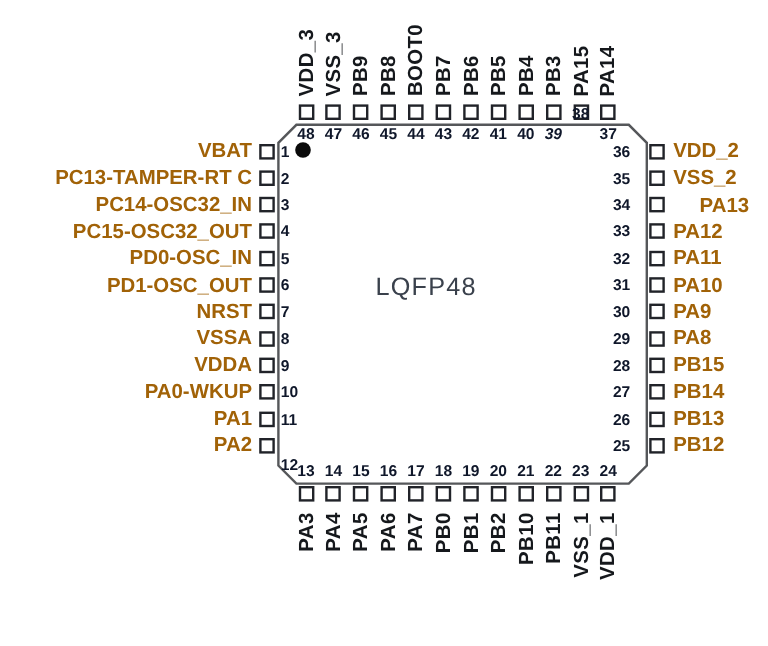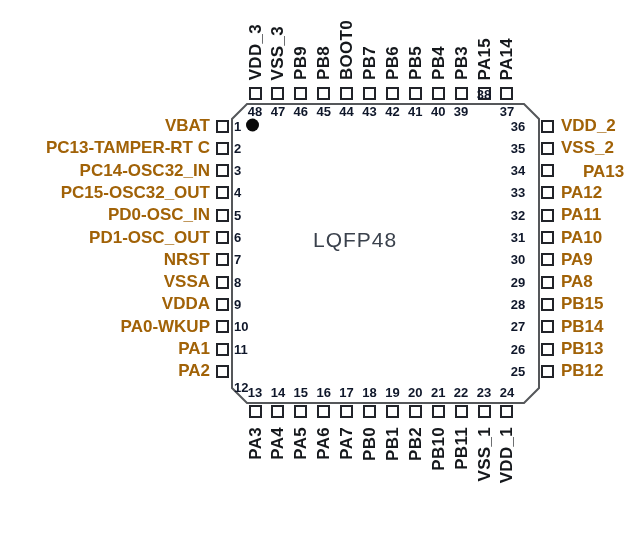--- a/index.html
+++ b/index.html
@@ -67,21 +67,21 @@
       <div class="sq" style="left: 385.9px; top: 87px;"></div>
       <div class="num c" style="left: 377.4px; top: 104px;">42</div>
       <div class="vlabel" style="left: 382.9px; bottom: 458px;">PB6</div>
       <div class="sq" style="left: 408.8px; top: 87px;"></div>
       <div class="num c" style="left: 400.3px; top: 104px;">41</div>
       <div class="vlabel" style="left: 405.8px; bottom: 458px;">PB5</div>
       <div class="sq" style="left: 431.7px; top: 87px;"></div>
       <div class="num c" style="left: 423.2px; top: 104px;">40</div>
       <div class="vlabel" style="left: 428.7px; bottom: 458px;">PB4</div>
       <div class="sq" style="left: 454.6px; top: 87px;"></div>
-      <div class="num c" style="left: 446.1px; top: 104px;">39</div>
+      <div class="num c" style="left: 446.1px; top: 104px; font-style: italic;">39</div>
       <div class="vlabel" style="left: 451.6px; bottom: 458px;">PB3</div>
       <div class="sq" style="left: 477.5px; top: 87px;"></div>
       <div class="num c" style="left: 469px; top: 87px;">38</div>
       <div class="vlabel" style="left: 474.5px; bottom: 458px;">PA15</div>
       <div class="sq" style="left: 500.4px; top: 87px;"></div>
       <div class="num c" style="left: 491.9px; top: 104px;">37</div>
       <div class="vlabel" style="left: 497.4px; bottom: 458px;">PA14</div>
     </div>
   <div id="pins-bottom">
       <div class="sq" style="left: 248.5px; top: 405px;"></div>

